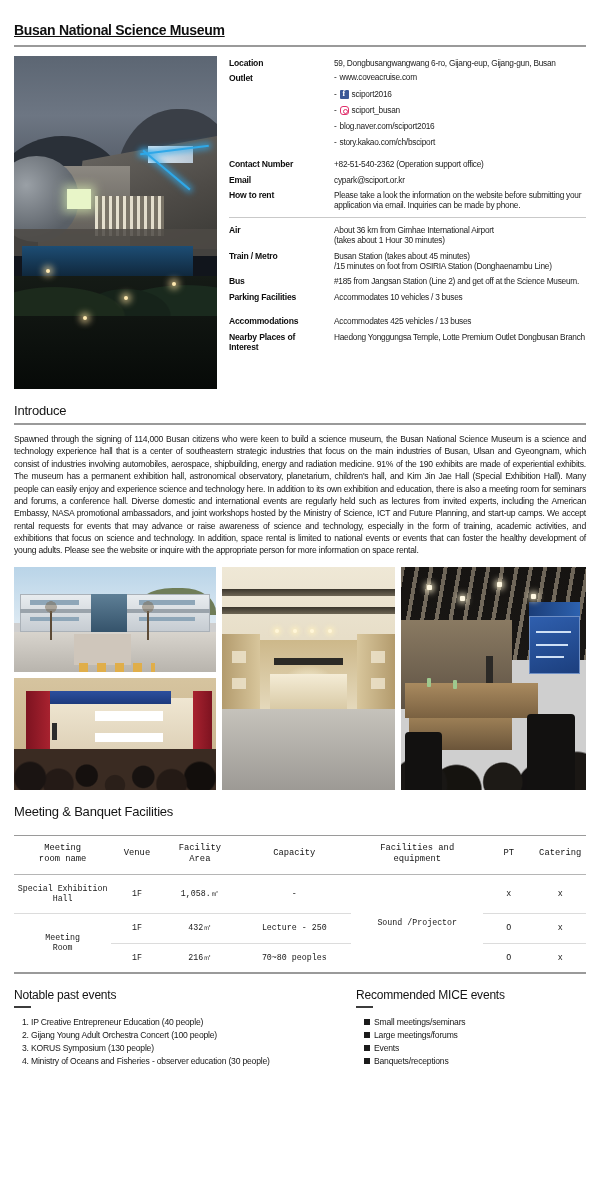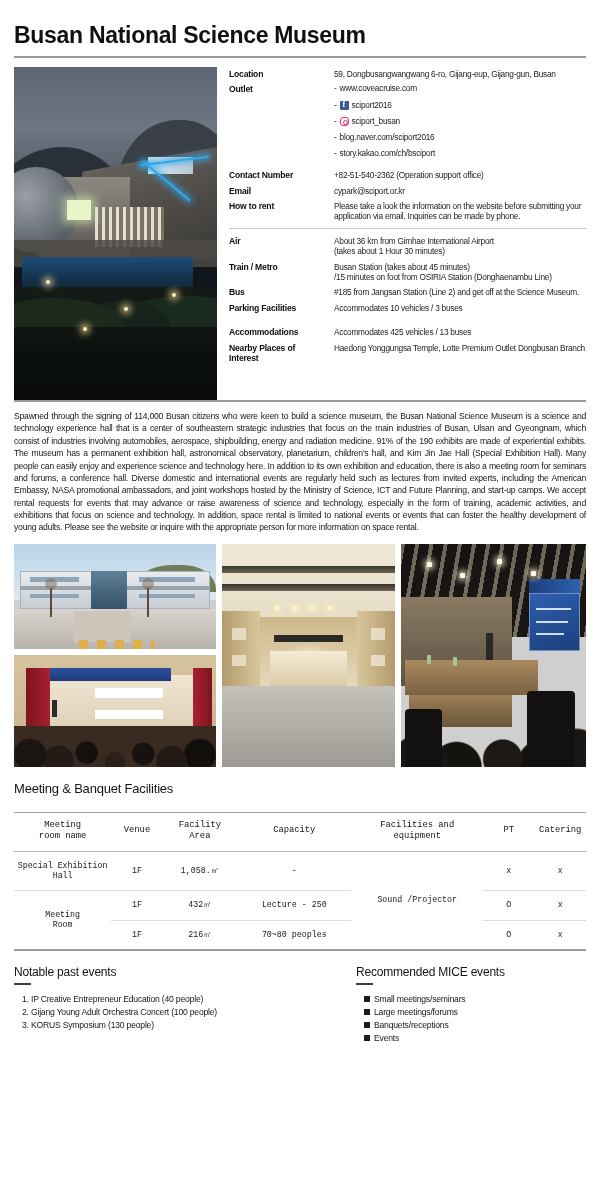--- a/index.html
+++ b/index.html
@@ -9,26 +9,27 @@
     height: 1189px;
     background: #ffffff;
     font-family: "Liberation Sans", sans-serif;
     color: #1a1a1a;
     overflow: hidden;
   }
   .page { width: 600px; height: 1189px; position: relative; padding: 0 14px; }
 
   
   .title {
-    font-size: 23px;
+    font-size: 14px;
     font-weight: bold;
     letter-spacing: -0.3px;
     padding-top: 22px;
     padding-bottom: 7px;
     color: #101010;
+    text-decoration: underline;
   }
   .rule-strong { height: 2px; background: #9a9a9a; width: 100%; }
 
   
   .top-block { display: flex; gap: 12px; margin-top: 9px; }
 
   .hero-photo {
     width: 203px; height: 333px; flex: 0 0 203px;
     position: relative; overflow: hidden;
     background: #11151c;
@@ -420,20 +421,21 @@
         <div class="info-label">
           <span class="sub">Nearby Places</span>
           <span class="sub">of Interest</span>
         </div>
         <div class="info-value">Haedong Yonggungsa Temple, Lotte Premium Outlet Dongbusan Branch</div>
       </div>
 
     </div>
   </div>
 
+  <div class="section-head">Introduce</div>
   <div class="rule-strong"></div>
   <div class="intro-text">Spawned through the signing of 114,000 Busan citizens who were keen to build a science museum, the Busan National Science Museum is a science and technology experience hall that is a center of southeastern strategic industries that focus on the main industries of Busan, Ulsan and Gyeongnam, which consist of industries involving automobiles, aerospace, shipbuilding, energy and radiation medicine. 91% of the 190 exhibits are made of experiential exhibits. The museum has a permanent exhibition hall, astronomical observatory, planetarium, children's hall, and Kim Jin Jae Hall (Special Exhibition Hall). Many people can easily enjoy and experience science and technology here. In addition to its own exhibition and education, there is also a meeting room for seminars and forums, a conference hall. Diverse domestic and international events are regularly held such as lectures from invited experts, including the American Embassy, NASA promotional ambassadors, and joint workshops hosted by the Ministry of Science, ICT and Future Planning, and start-up camps. We accept rental requests for events that may advance or raise awareness of science and technology, especially in the form of training, academic activities, and exhibitions that focus on science and technology. In addition, space rental is limited to national events or events that can foster the healthy development of young adults. Please see the website or inquire with the appropriate person for more information on space rental.</div>
 
   <div class="gallery">
 
     <div class="gal-col-left">
       <div class="ph ph-ext">
         <div class="ext-sky"></div>
         <div class="ext-hill"></div>
         <div class="ext-ground"></div>
@@ -573,36 +575,37 @@
   <div class="rule-strong"></div>
 
   <div class="bottom">
     <div class="bot-col left">
       <div class="bot-title">Notable past events</div>
       <div class="bot-underline"></div>
       <ul class="bot-list">
         <li>1. IP Creative Entrepreneur Education (40 people)</li>
         <li>2. Gijang Young Adult Orchestra Concert (100 people)</li>
         <li>3. KORUS Symposium (130 people)</li>
+        <li>4. Ministry of Oceans and Fisheries - observer education (30 people)</li>
       </ul>
     </div>
 
     <div class="bot-col">
       <div class="bot-title">Recommended MICE events</div>
       <div class="bot-underline"></div>
       <ul class="bot-list">
         <li>
           <span class="sq"></span><span>Small meetings/seminars</span>
         </li>
         <li>
           <span class="sq"></span><span>Large meetings/forums</span>
         </li>
         <li>
-          <span class="sq"></span><span>Banquets/receptions</span>
+          <span class="sq"></span><span>Events</span>
         </li>
         <li>
-          <span class="sq"></span><span>Events</span>
+          <span class="sq"></span><span>Banquets/receptions</span>
         </li>
       </ul>
     </div>
   </div>
 
 </div>
 
 </body></html>

